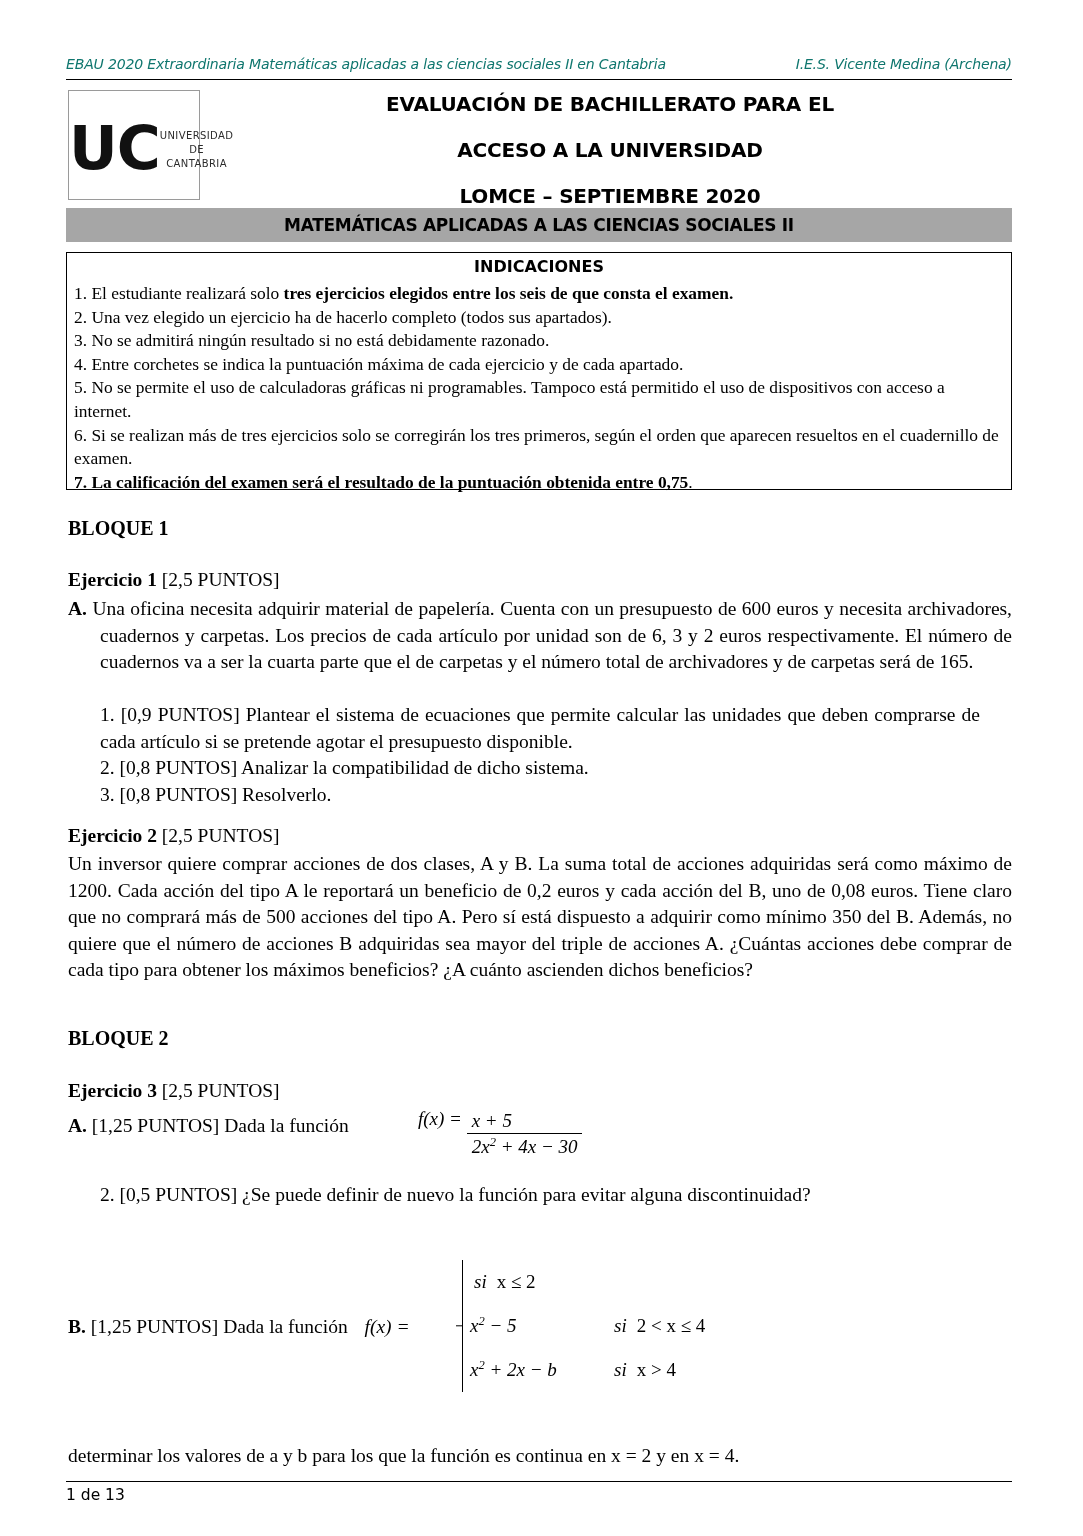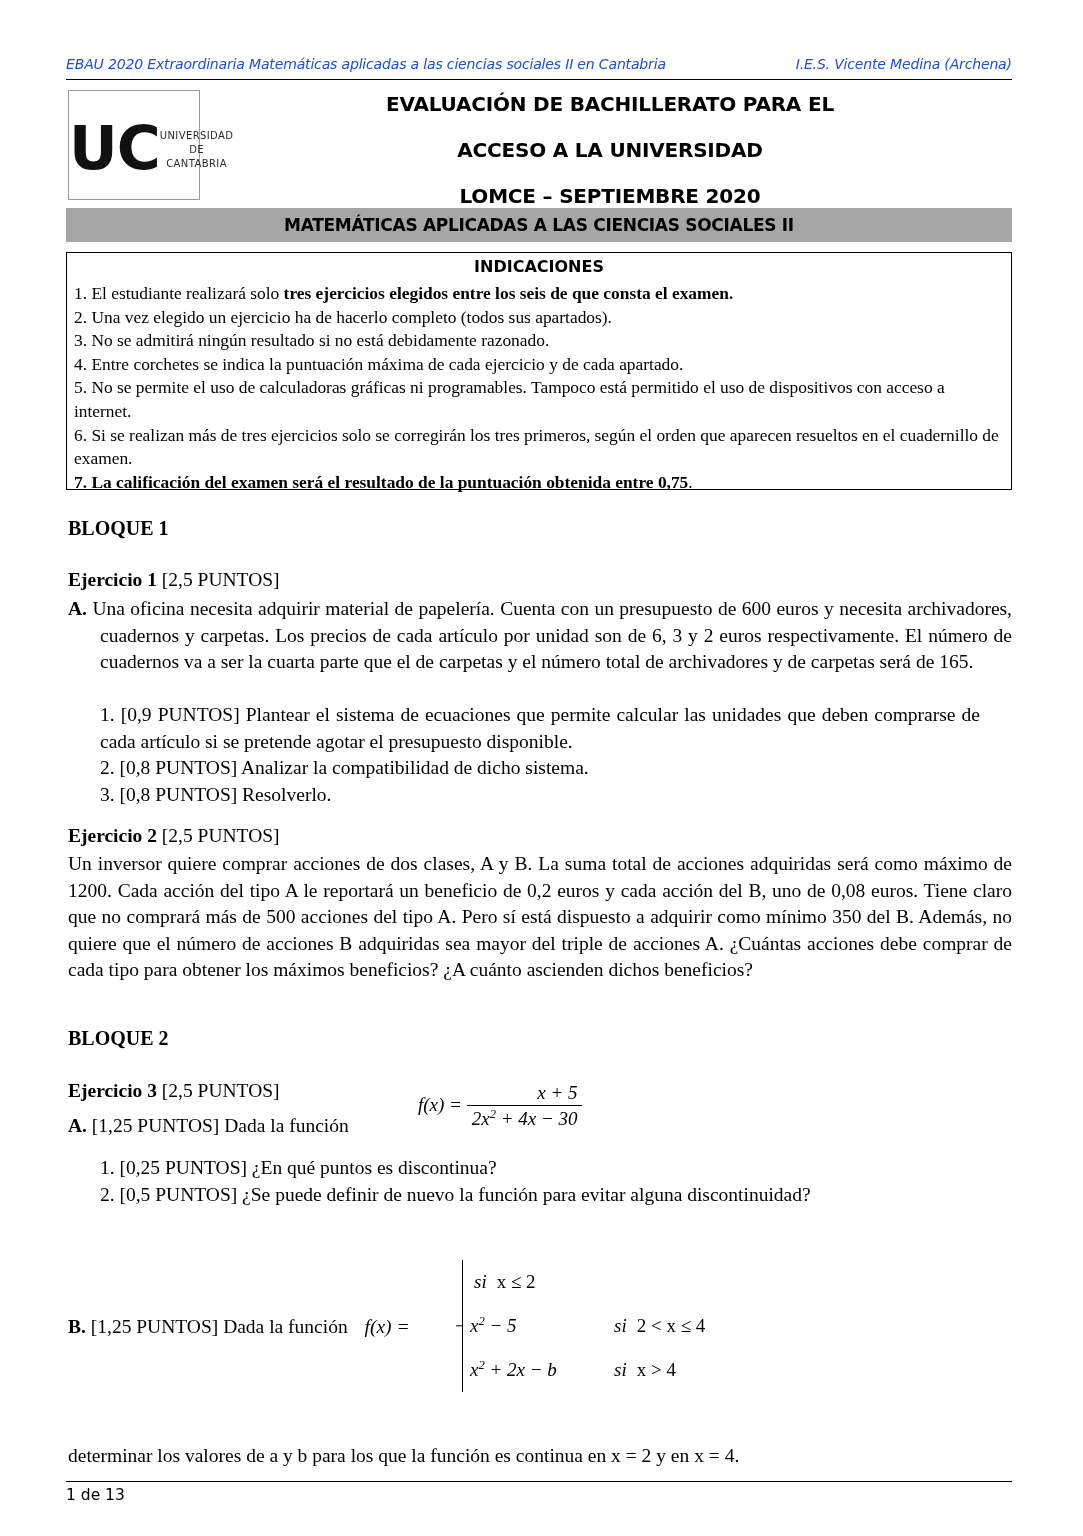--- a/index.html
+++ b/index.html
@@ -26,21 +26,21 @@
     top: 56px;
     left: 66px;
     width: 946px;
     display: flex;
     justify-content: space-between;
     align-items: baseline;
     font-family: "DejaVu Sans", sans-serif;
     font-style: italic;
     font-size: 14.5px;
     letter-spacing: -0.2px;
-    color: #1d4ed8;
+    color: #0f766e;
     white-space: nowrap;
   }
   .runhead .left { transform: scaleX(0.97); transform-origin: left; }
   .runhead .right { transform: scaleX(0.97); transform-origin: right; }
   .runhead-rule {
     position: absolute;
     top: 79px;
     left: 66px;
     width: 946px;
     height: 1px;
@@ -154,22 +154,23 @@
   }
 
   
   .math {
     font-family: "Liberation Serif", "DejaVu Serif", serif;
     font-style: italic;
   }
   .frac {
     display: inline-block;
     vertical-align: middle;
-    text-align: right;
+    text-align: left;
     line-height: 1.18;
+    margin-top: 28px;
   }
   .frac .num {
     display: block;
     padding: 0 5px 1px 5px;
     border-bottom: 1.3px solid #000;
   }
   .frac .den {
     display: block;
     padding: 1px 5px 0 5px;
   }
@@ -353,21 +354,20 @@
   </div>
 
   <div class="formula-a math">
     <span>f(x) =</span>
     <span class="frac">
       <span class="num">x + 5</span>
       <span class="den"><span>2x</span><sup class="exp">2</sup><span> + 4x − 30</span></span>
     </span>
   </div>
 
-  <div class="para" style="left:100px; top:1155px; width:890px;">1. [0,25 PUNTOS] ¿En qué puntos es discontinua?</div>
   <div class="para" style="left:100px; top:1182px; width:890px;">2. [0,5 PUNTOS] ¿Se puede definir de nuevo la función para evitar alguna discontinuidad?</div>
 
   <div class="piecewise-wrap">
     <div style="position:absolute; left:0; top:0; white-space:nowrap;">
       <span class="exlabel">B.</span>
       <span>[1,25 PUNTOS]</span>
       <span>Dada la función</span>
       <span class="math" style="margin-left:12px;">f(x) =</span>
     </div>
 

